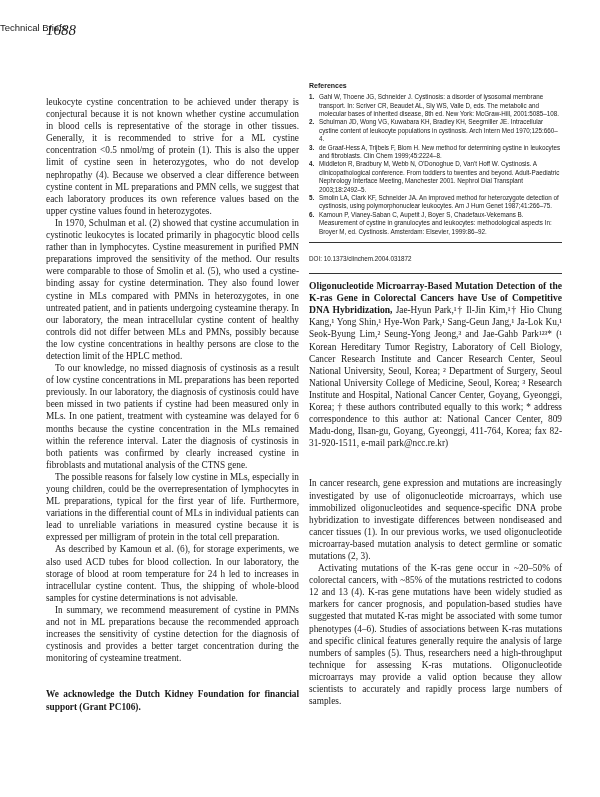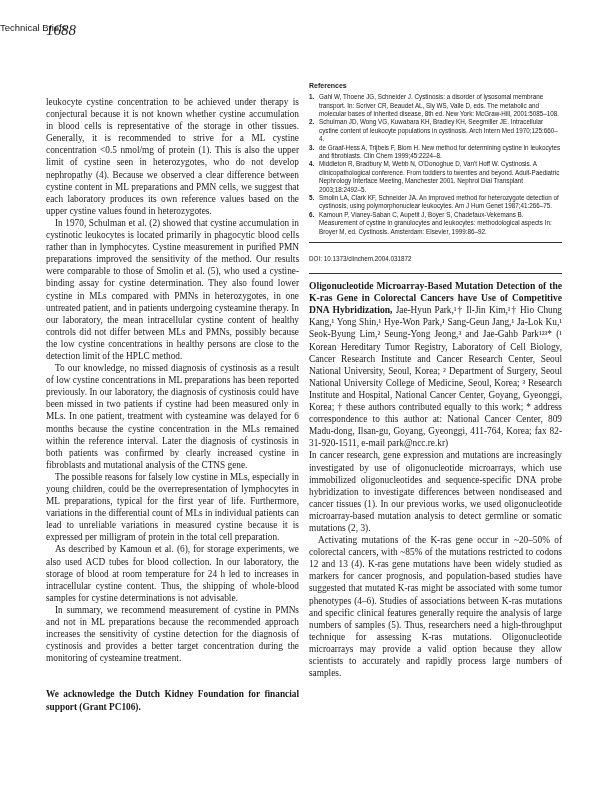--- a/index.html
+++ b/index.html
@@ -14,21 +14,21 @@
   .ack { margin-top: 24px !important; font-weight: bold; }
   .refs-heading { font-family: "Liberation Sans", sans-serif; font-weight: bold; font-size: 7px; margin: 0 0 1px 0; }
   .ref-list { list-style: none; margin: 0; padding: 0; font-family: "Liberation Sans", sans-serif; font-size: 6.3px; line-height: 8.4px; text-align: left; }
   .ref-item { position: relative; padding-left: 10px; }
   .ref-num { position: absolute; left: 0; top: 0; font-weight: bold; }
   .rule { height: 0; border-top: 1px solid #333; margin: 6px 0; }
   .doi { font-family: "Liberation Sans", sans-serif; font-size: 6.3px; margin: 10px 0 8px 0; }
   .article-title { font-weight: bold; font-size: 9.6px; }
   .authors { }
   .byline { margin-top: 40px; }
-  .body-right { margin-top: 0; }
+  .body-right { margin-top: 28px; }
 </style>
 </head>
 <body>
 
 <div>
   <div class="page-number">1688</div>
   <div class="running-title">Technical Briefs</div>
 </div>
 
 <div class="col col-left">

